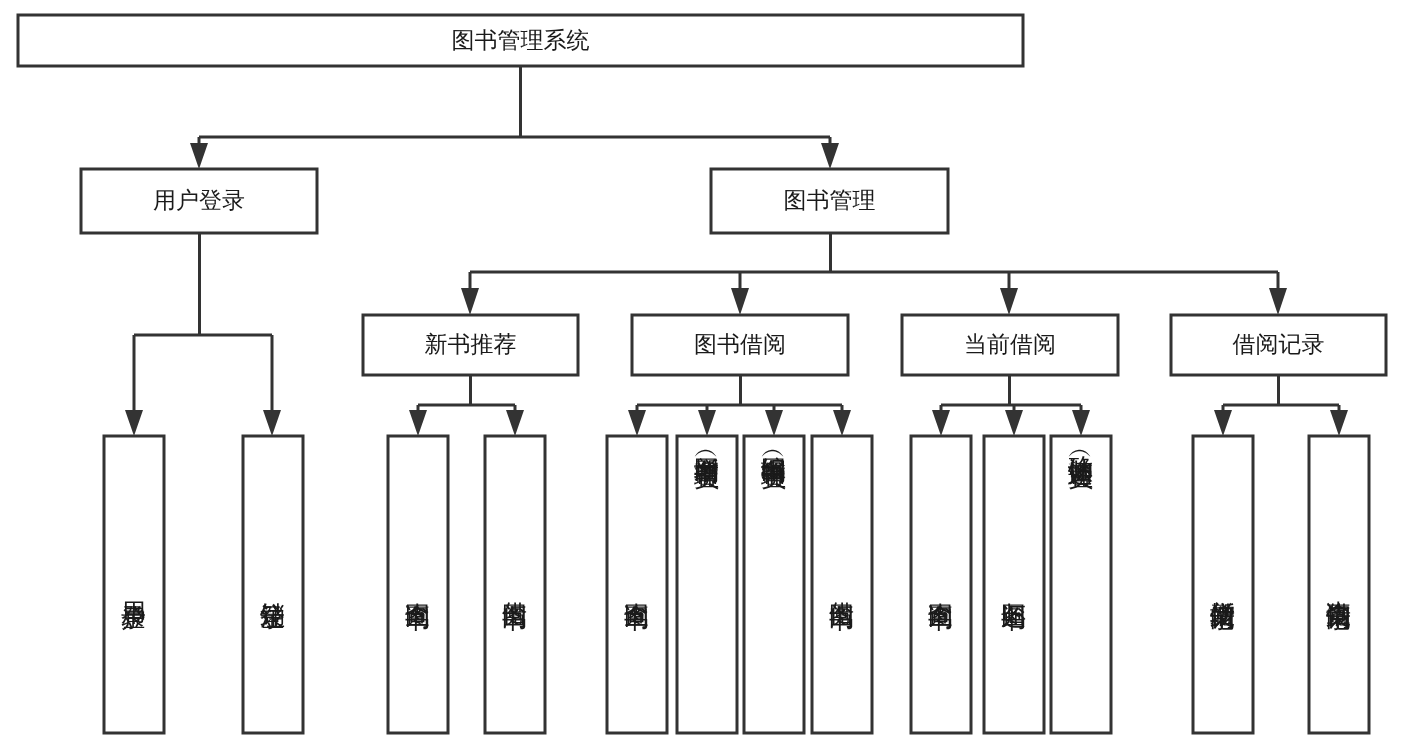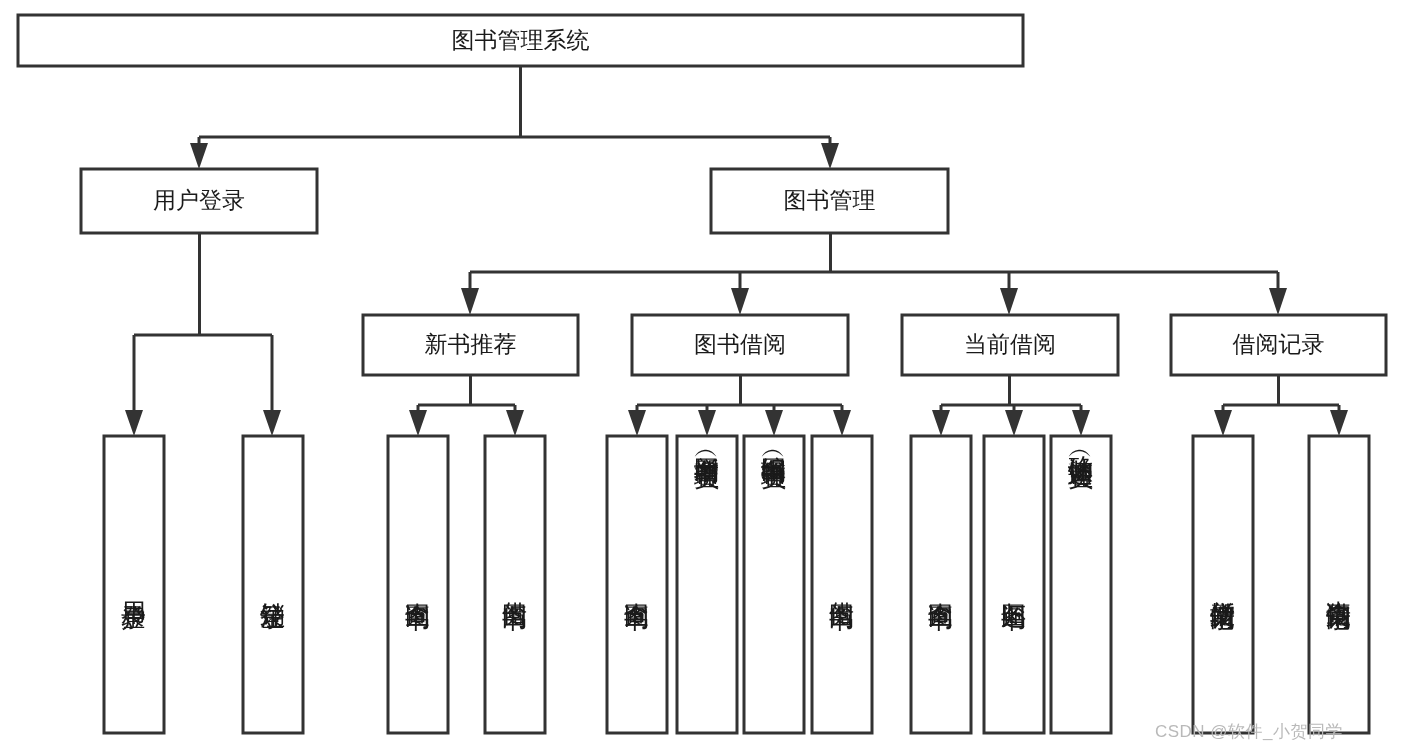--- a/index.html
+++ b/index.html
@@ -218,14 +218,13 @@
   <div class="vtext-box" style="left:1051px; top:436px; width:60px; height:297px; align-items:flex-start;">
     <span class="vtext">确认归还（管理员）</span>
   </div>
   <div class="vtext-box" style="left:1193px; top:436px; width:60px; height:297px;">
     <span class="vtext">新增借阅记录</span>
   </div>
   <div class="vtext-box" style="left:1309px; top:436px; width:60px; height:297px;">
     <span class="vtext">查询借阅记录</span>
   </div>
 
-  <div class="watermark">CSDN @软件_小贺同学</div>
 </div>
 
 </body></html>

